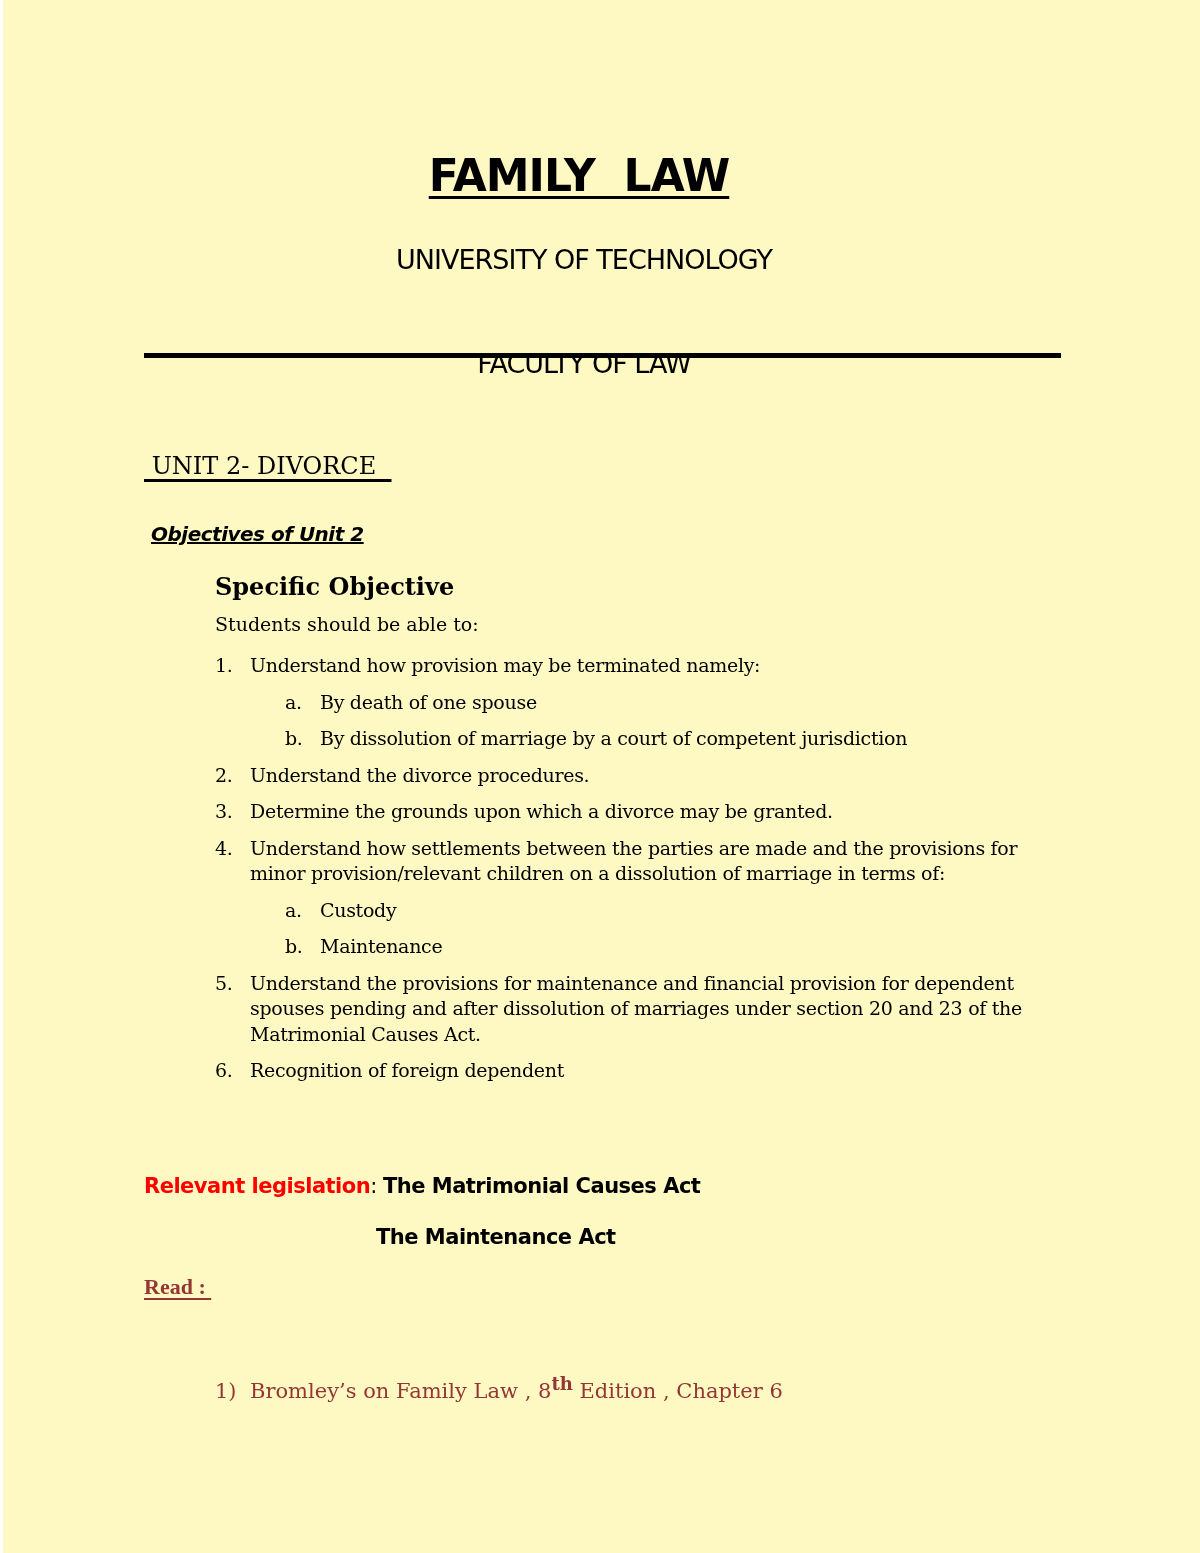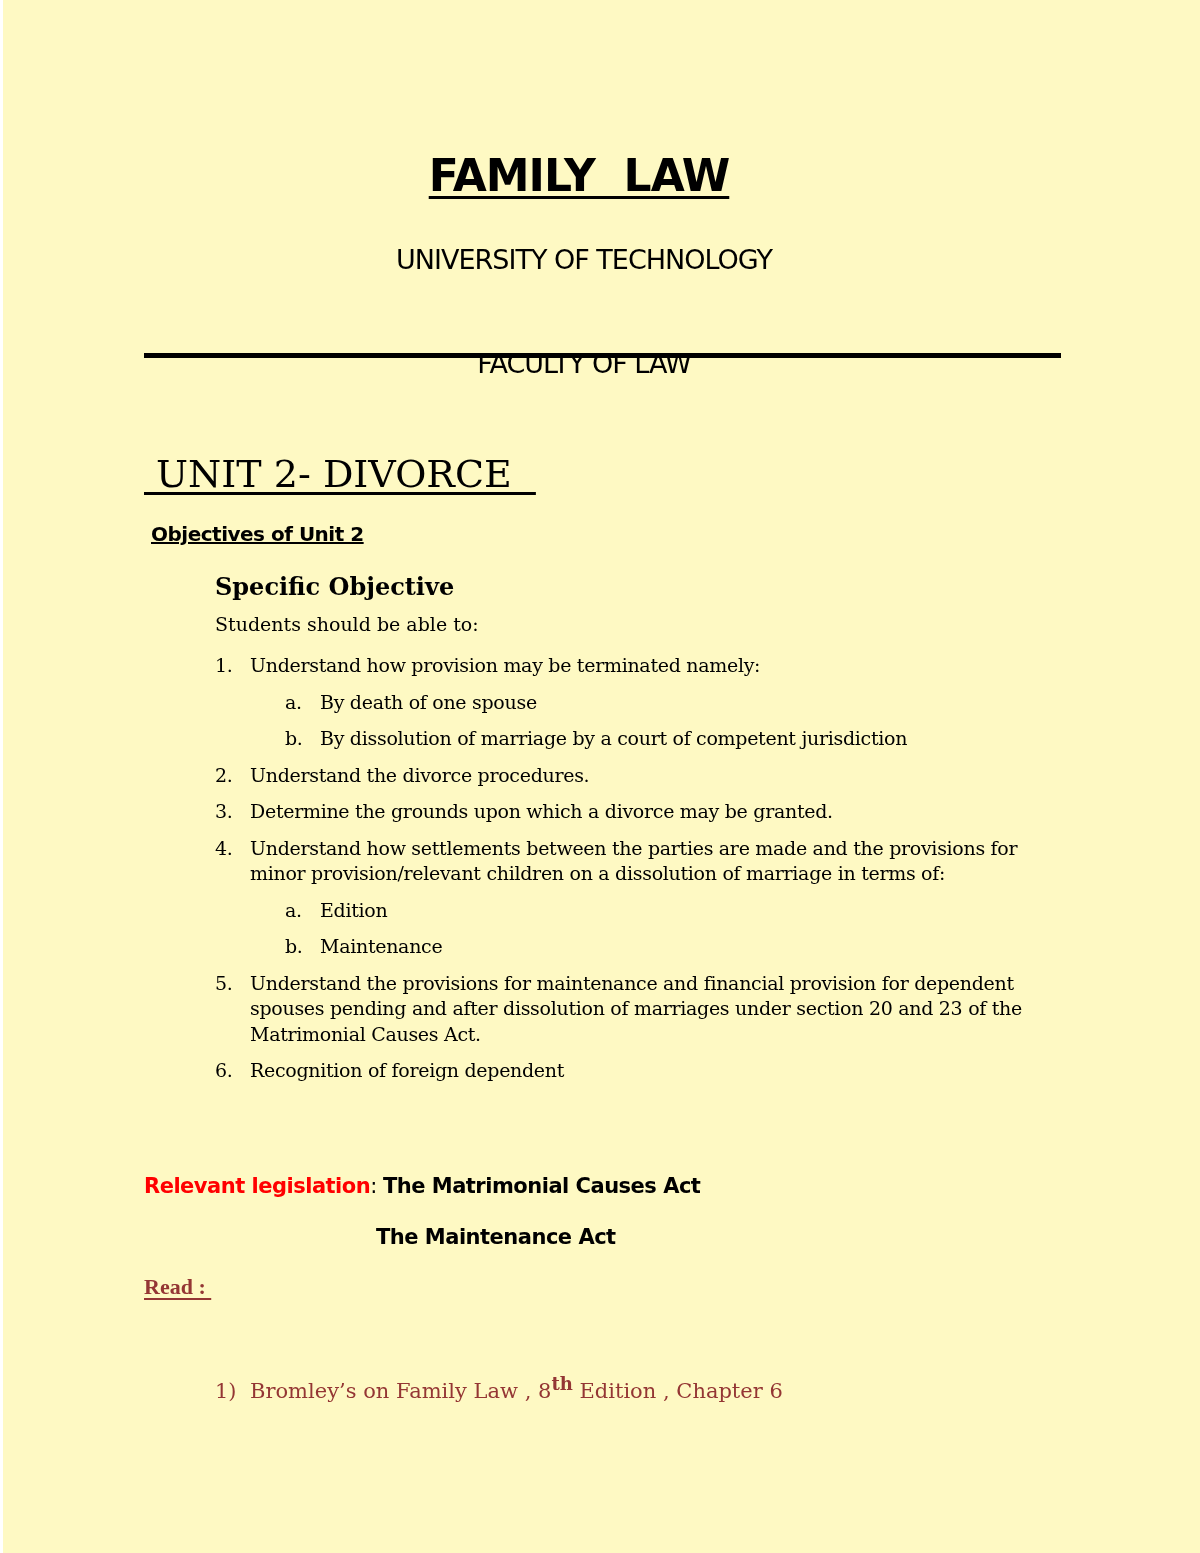--- a/index.html
+++ b/index.html
@@ -51,37 +51,38 @@
       left: 141px;
       width: 917px;
       top: 353px;
       height: 5px;
       background: #000000;
     }
     .unit-heading {
       position: absolute;
       left: 141px;
       top: 452px;
-      font-size: 38px;
+      font-size: 24px;
       white-space: pre;
       font-weight: normal;
     }
     .unit-heading span {
       text-decoration: underline;
       text-decoration-thickness: 3px;
       text-underline-offset: 5px;
     }
     .objectives-heading {
       position: absolute;
       left: 148px;
       top: 522px;
       font-size: 20px;
       font-weight: bold;
       text-decoration: underline;
       letter-spacing: -0.5px;
+      font-style: italic;
     }
     .specific {
       position: absolute;
       left: 212px;
       top: 572px;
       font-size: 24px;
       font-weight: bold;
     }
     .intro {
       position: absolute;
@@ -211,21 +212,21 @@
     <li class="list-item">
       <span class="num">3.</span>
       <span>Determine the grounds upon which a divorce may be granted.</span>
     </li>
     <li class="list-item">
       <span class="num">4.</span>
       <span>Understand how settlements between the parties are made and the provisions for minor provision/relevant children on a dissolution of marriage  in terms of:</span>
       <ol class="sublist">
         <li class="sub-item">
           <span class="num">a.</span>
-          <span>Edition</span>
+          <span>Custody</span>
         </li>
         <li class="sub-item">
           <span class="num">b.</span>
           <span>Maintenance</span>
         </li>
       </ol>
     </li>
     <li class="list-item">
       <span class="num">5.</span>
       <span>Understand the provisions for maintenance and financial provision for dependent spouses  pending and after dissolution of marriages under section 20 and 23 of the Matrimonial Causes Act.</span>

